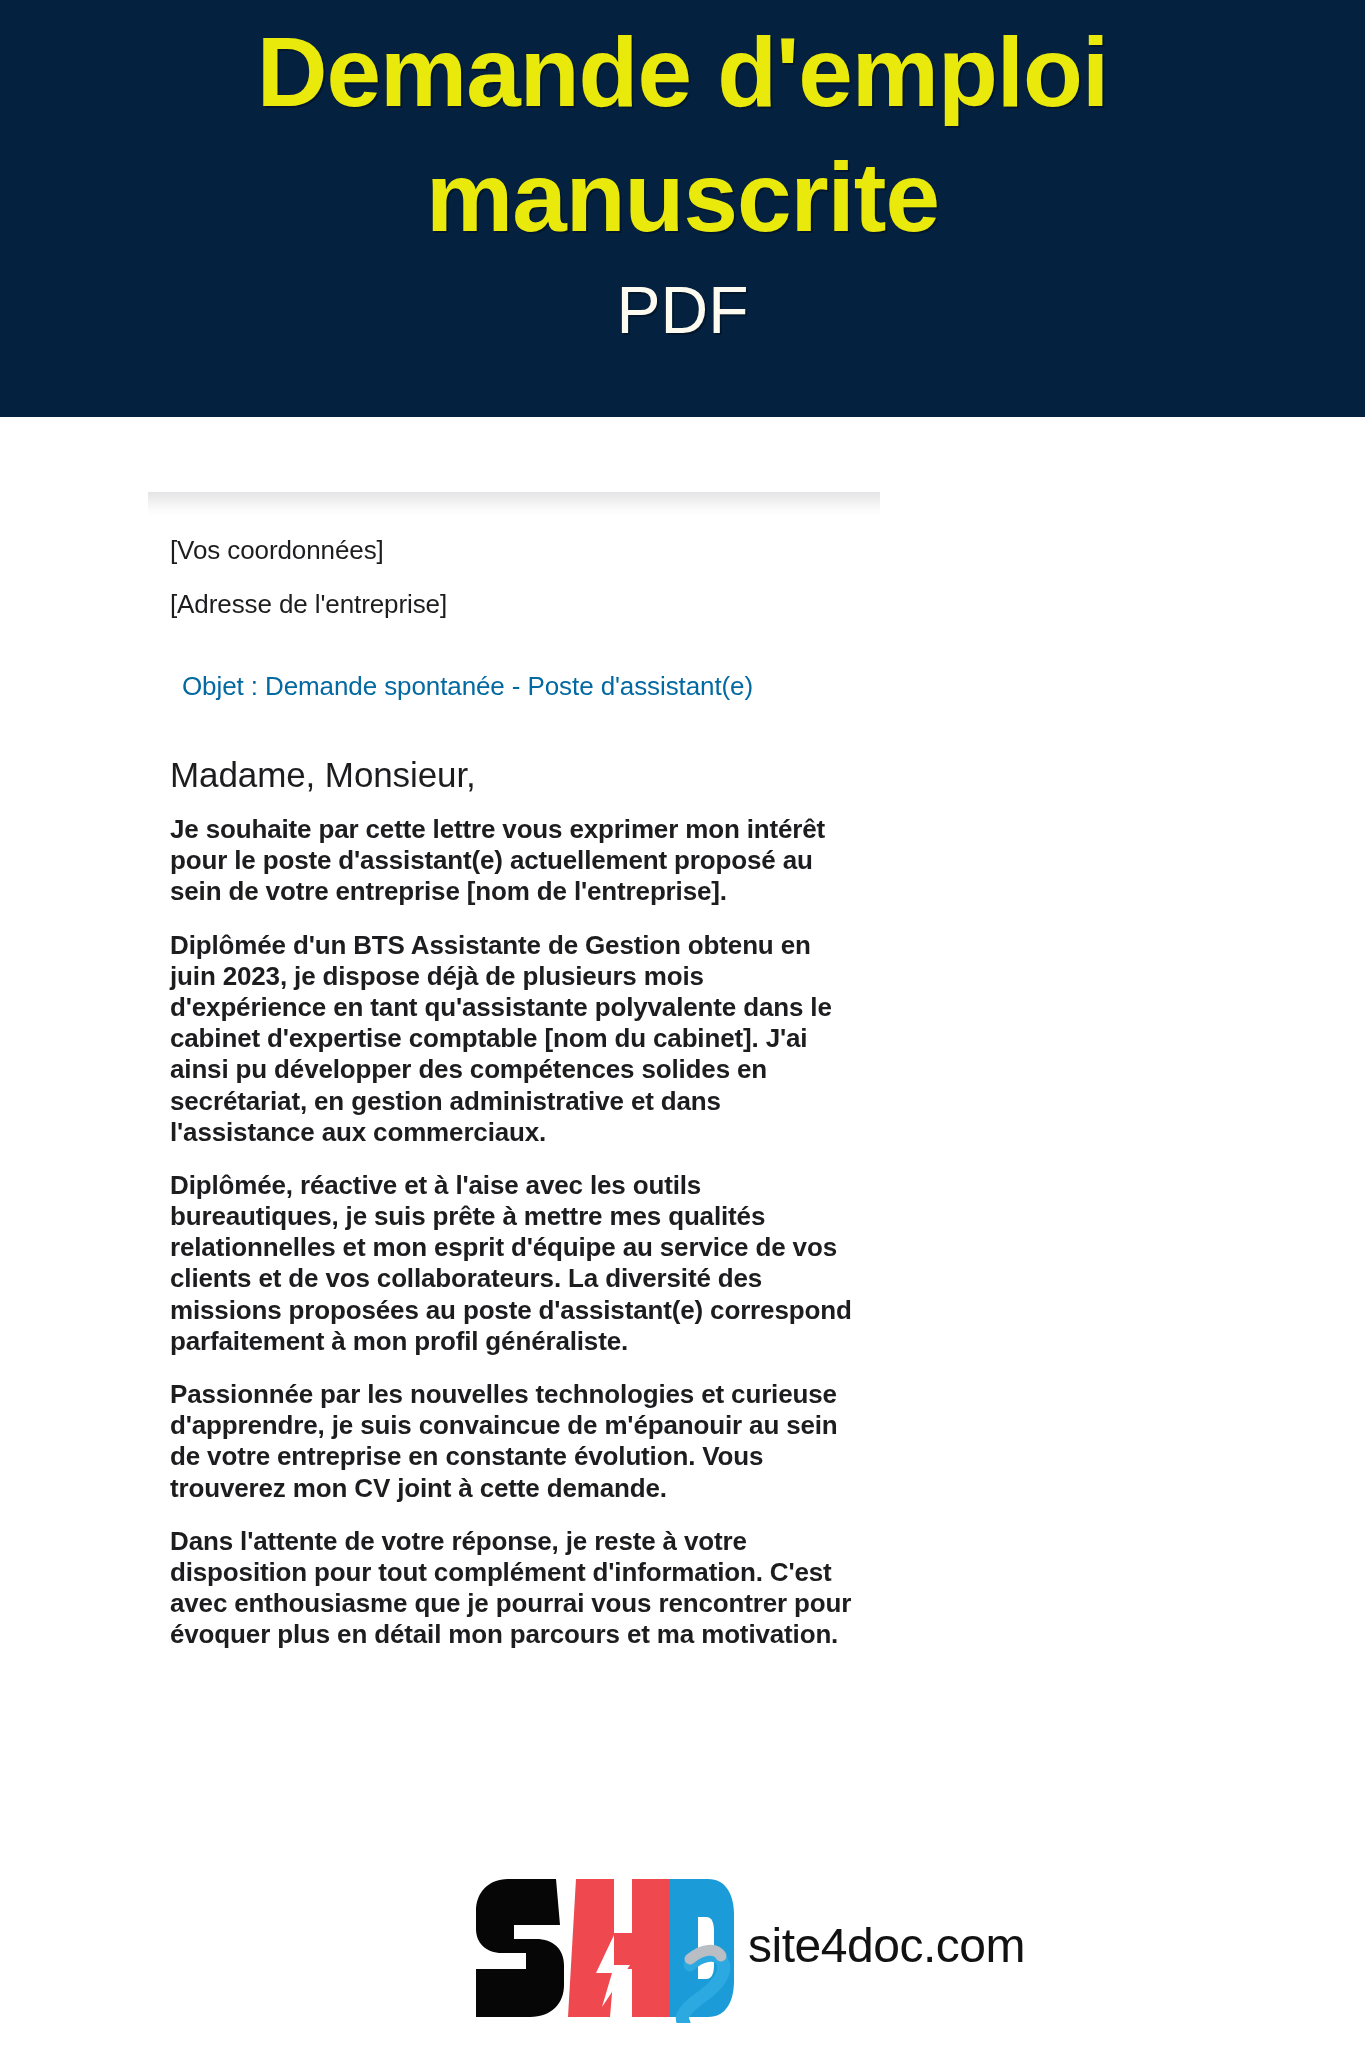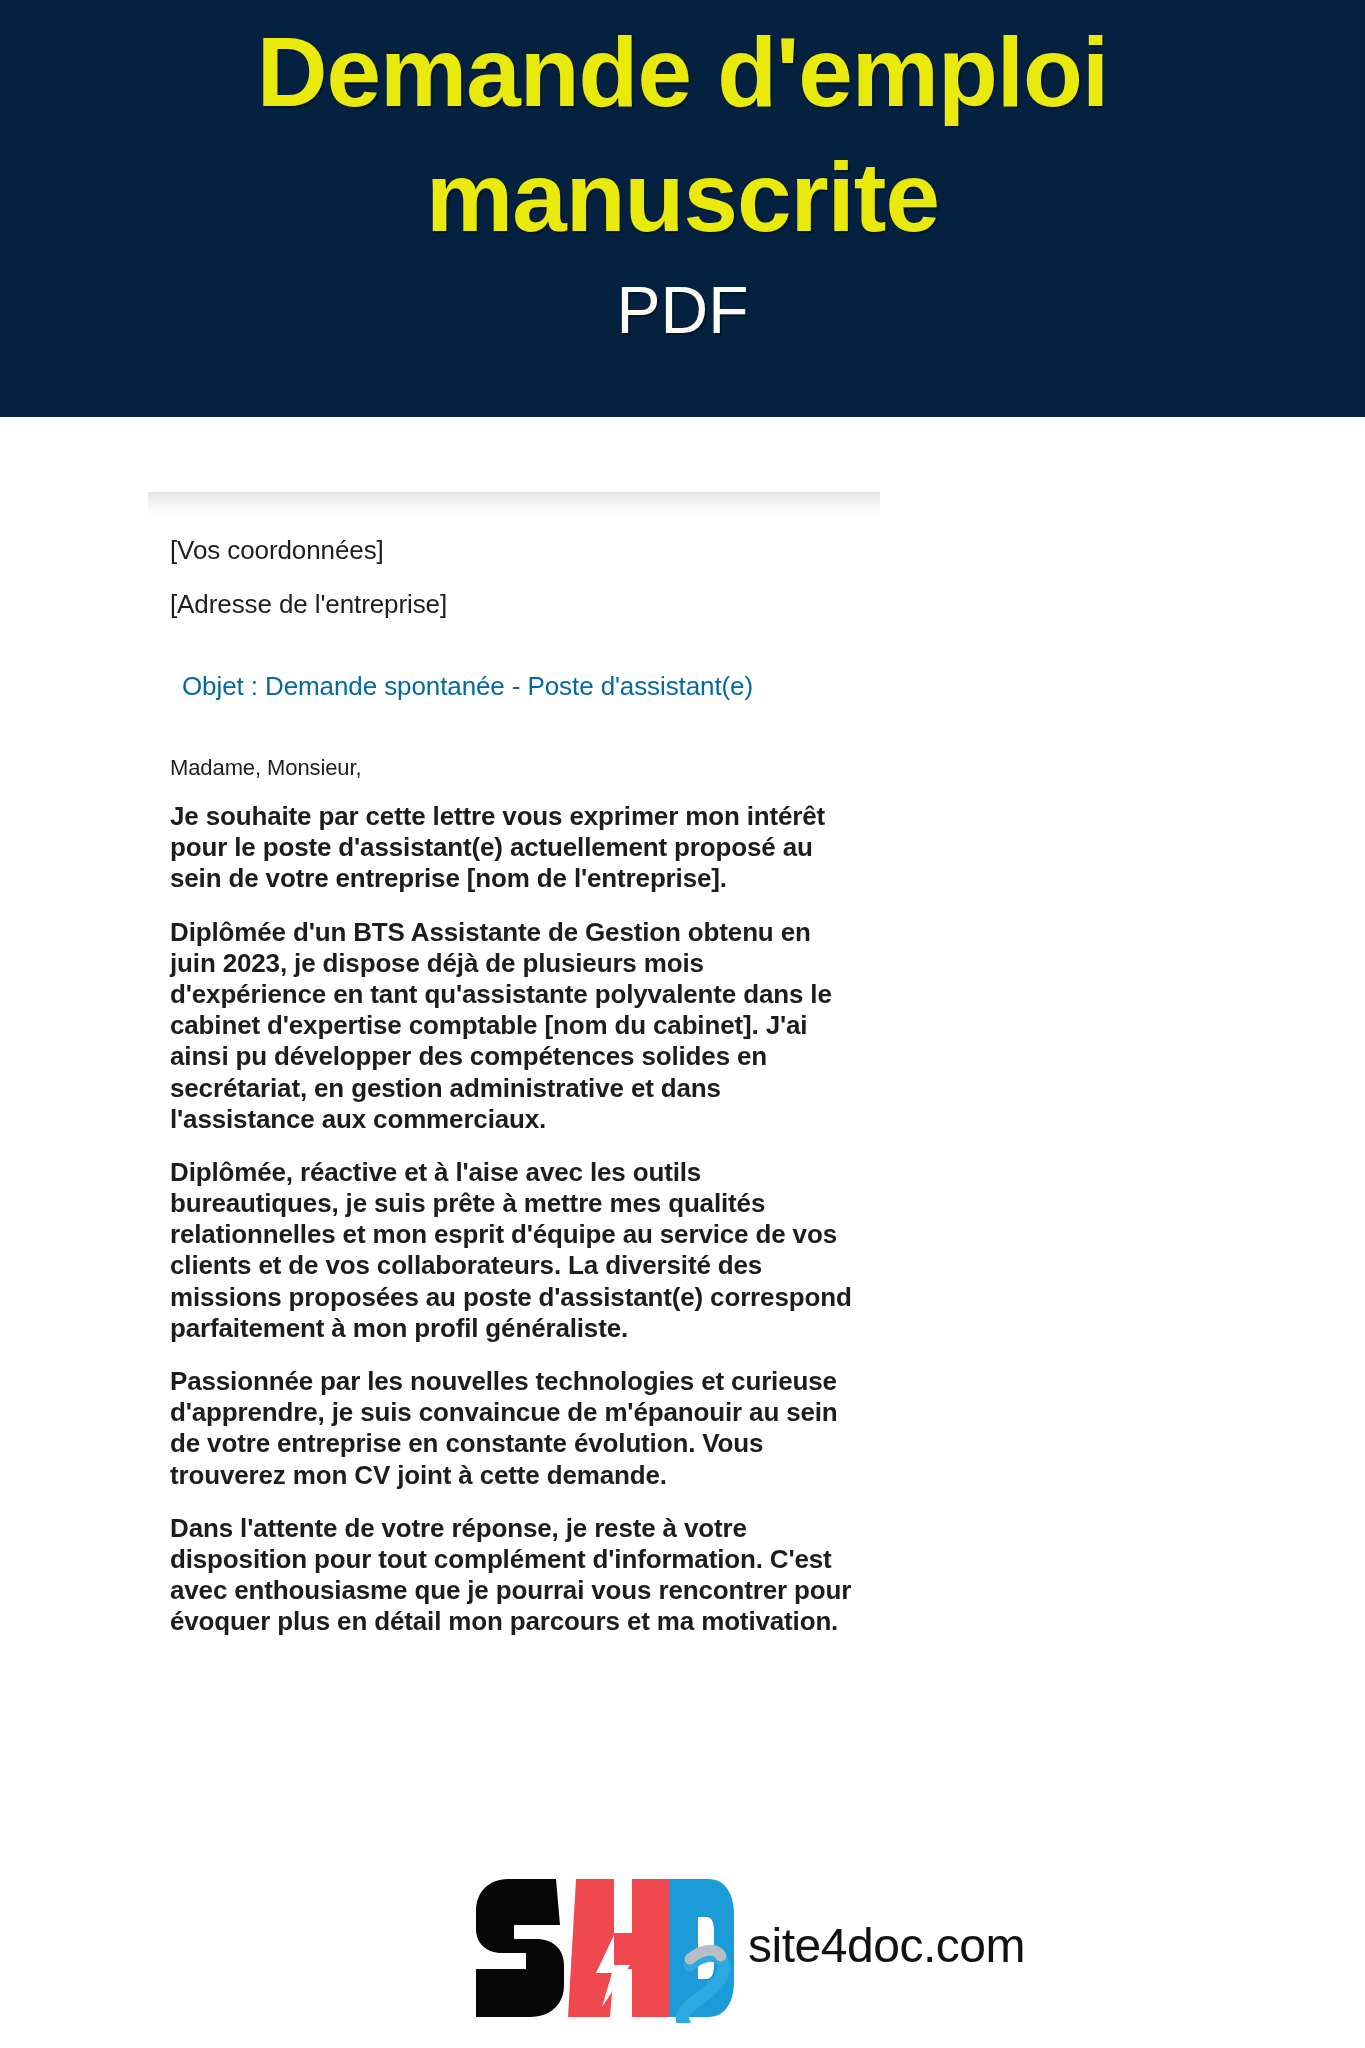--- a/index.html
+++ b/index.html
@@ -99,21 +99,21 @@
 
   .subject-line {
     font-size: 26px;
     line-height: 1.0;
     color: #0369a1;
     margin: 56px 0 0 12px;
     letter-spacing: -0.1px;
   }
 
   .salutation {
-    font-size: 22px;
+    font-size: 35px;
     line-height: 1.0;
     color: #1d1d1f;
     margin: 58px 0 0 0;
     letter-spacing: -0.1px;
   }
 
   .para {
     font-size: 26px;
     line-height: 1.20;
     color: #1d1d1f;

